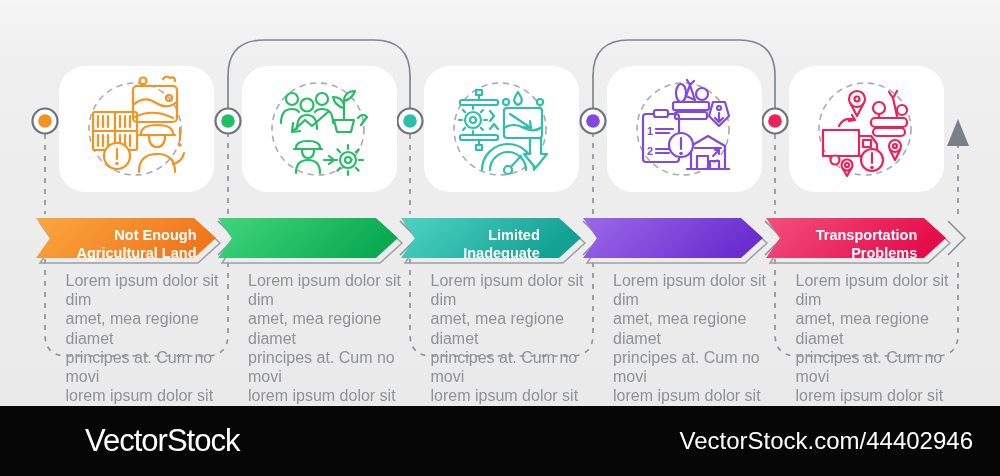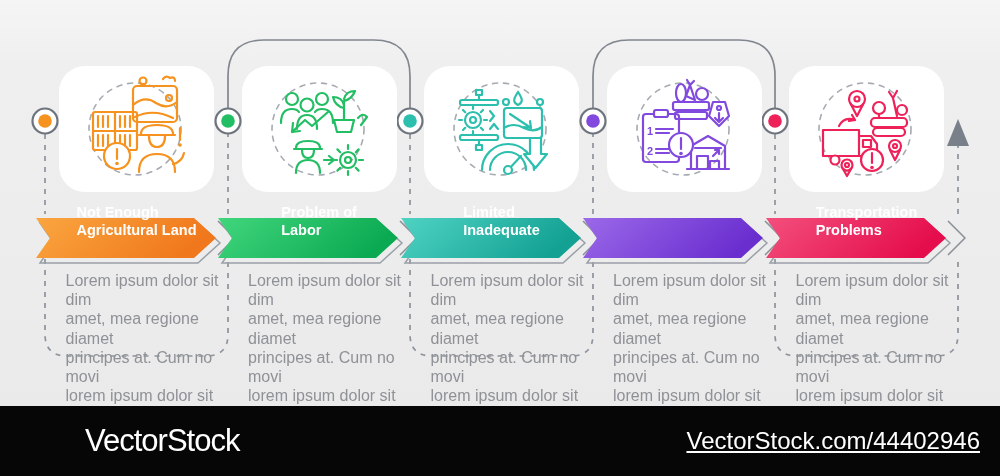--- a/index.html
+++ b/index.html
@@ -11,28 +11,28 @@
   .card{position:absolute;left:0;top:66px;width:155px;height:126px;background:#ffffff;border-radius:26px;}
   .ic{position:absolute;left:22px;top:72px;color:var(--accent);}
   .ic path,.ic circle,.ic rect,.ic line,.ic ellipse,.ic polyline{stroke:currentColor;stroke-width:2.2;fill:none;stroke-linecap:round;stroke-linejoin:round;}
   .ic .dc{stroke:#a6abb2;stroke-width:1.6;stroke-dasharray:5 6;}
   .ic .fw{fill:#ffffff;}
   .ic .fc{fill:currentColor;stroke:none;}
   .ic .tx{fill:currentColor;stroke:none;font-family:"Liberation Sans",sans-serif;font-size:11px;font-weight:bold;}
   .banner{position:absolute;left:-27.5px;top:215px;}
   .banner .ghost{fill:none;stroke:#9aa0a8;stroke-width:1.5;}
   .banner .chev{fill:none;stroke:#8a9097;stroke-width:1.6;stroke-linejoin:round;}
-  .title{position:absolute;left:-7.5px;top:202px;width:170px;height:38px;display:flex;align-items:center;justify-content:center;
-         text-align:left;color:#ffffff;font-size:14.5px;font-weight:bold;line-height:18px;white-space:pre-line;z-index:3;}
+  .title{position:absolute;left:-7.5px;top:225px;width:170px;height:38px;display:flex;align-items:center;justify-content:center;
+         text-align:right;color:#ffffff;font-size:14.5px;font-weight:bold;line-height:18px;white-space:pre-line;z-index:3;}
   .body{position:absolute;left:-10.5px;top:271px;width:176px;box-sizing:border-box;padding-left:17px;
         color:#8e9196;font-size:16px;line-height:19.2px;white-space:pre-line;}
   .footer{position:absolute;left:0;top:406px;width:1000px;height:70px;background:#060606;z-index:5;
           display:flex;align-items:center;justify-content:space-between;}
   .logo{color:#ffffff;font-size:31px;letter-spacing:-1px;margin-left:85px;}
-  .credit{color:#ffffff;font-size:24px;margin-right:20px;text-decoration:underline;}
+  .credit{color:#ffffff;font-size:24px;margin-right:27px;}
 </style>
 </head>
 <body>
 
 <div class="stage">
 
   <svg class="connector" width="1000" height="406">
     <g fill="none" stroke="#8d939c" stroke-width="1.7" stroke-dasharray="5 6">
       <path d="M45,134 L45,214"></path>
       <path d="M45,259 L45,334 Q45,356 67,356 L206,356 Q228,356 228,334 L228,259"></path>
@@ -136,22 +136,20 @@
       <defs>
           <linearGradient id="g1" x1="0" y1="0" x2="1" y2="0.25">
             <stop class="sl" offset="0" stop-color="#41D67D"></stop>
             <stop class="sd" offset="1" stop-color="#0BAA52"></stop>
           </linearGradient>
         </defs>
       <polygon class="ghost" points="4,3 162,3 184,23 162,43 4,43 18,23" transform="translate(4,5)"></polygon>
       <polygon points="4,3 162,3 184,23 162,43 4,43 18,23" fill="url(#g1)"></polygon>
       <polyline class="chev" points="186,6 203,23 186,40"></polyline>
     </svg>
-    <div class="title">Problem of
-Labor</div>
     <div class="body">Lorem ipsum dolor sit dim
 amet, mea regione diamet
 principes at. Cum no movi
 lorem ipsum dolor sit dim</div>
   </div>
 
   <div class="col" style="left: 424px; --accent: #2DBFAE;">
     <div class="card"></div>
     <svg class="ic" width="110" height="110">
       <circle class="dc" cx="54" cy="57" r="46"></circle>

